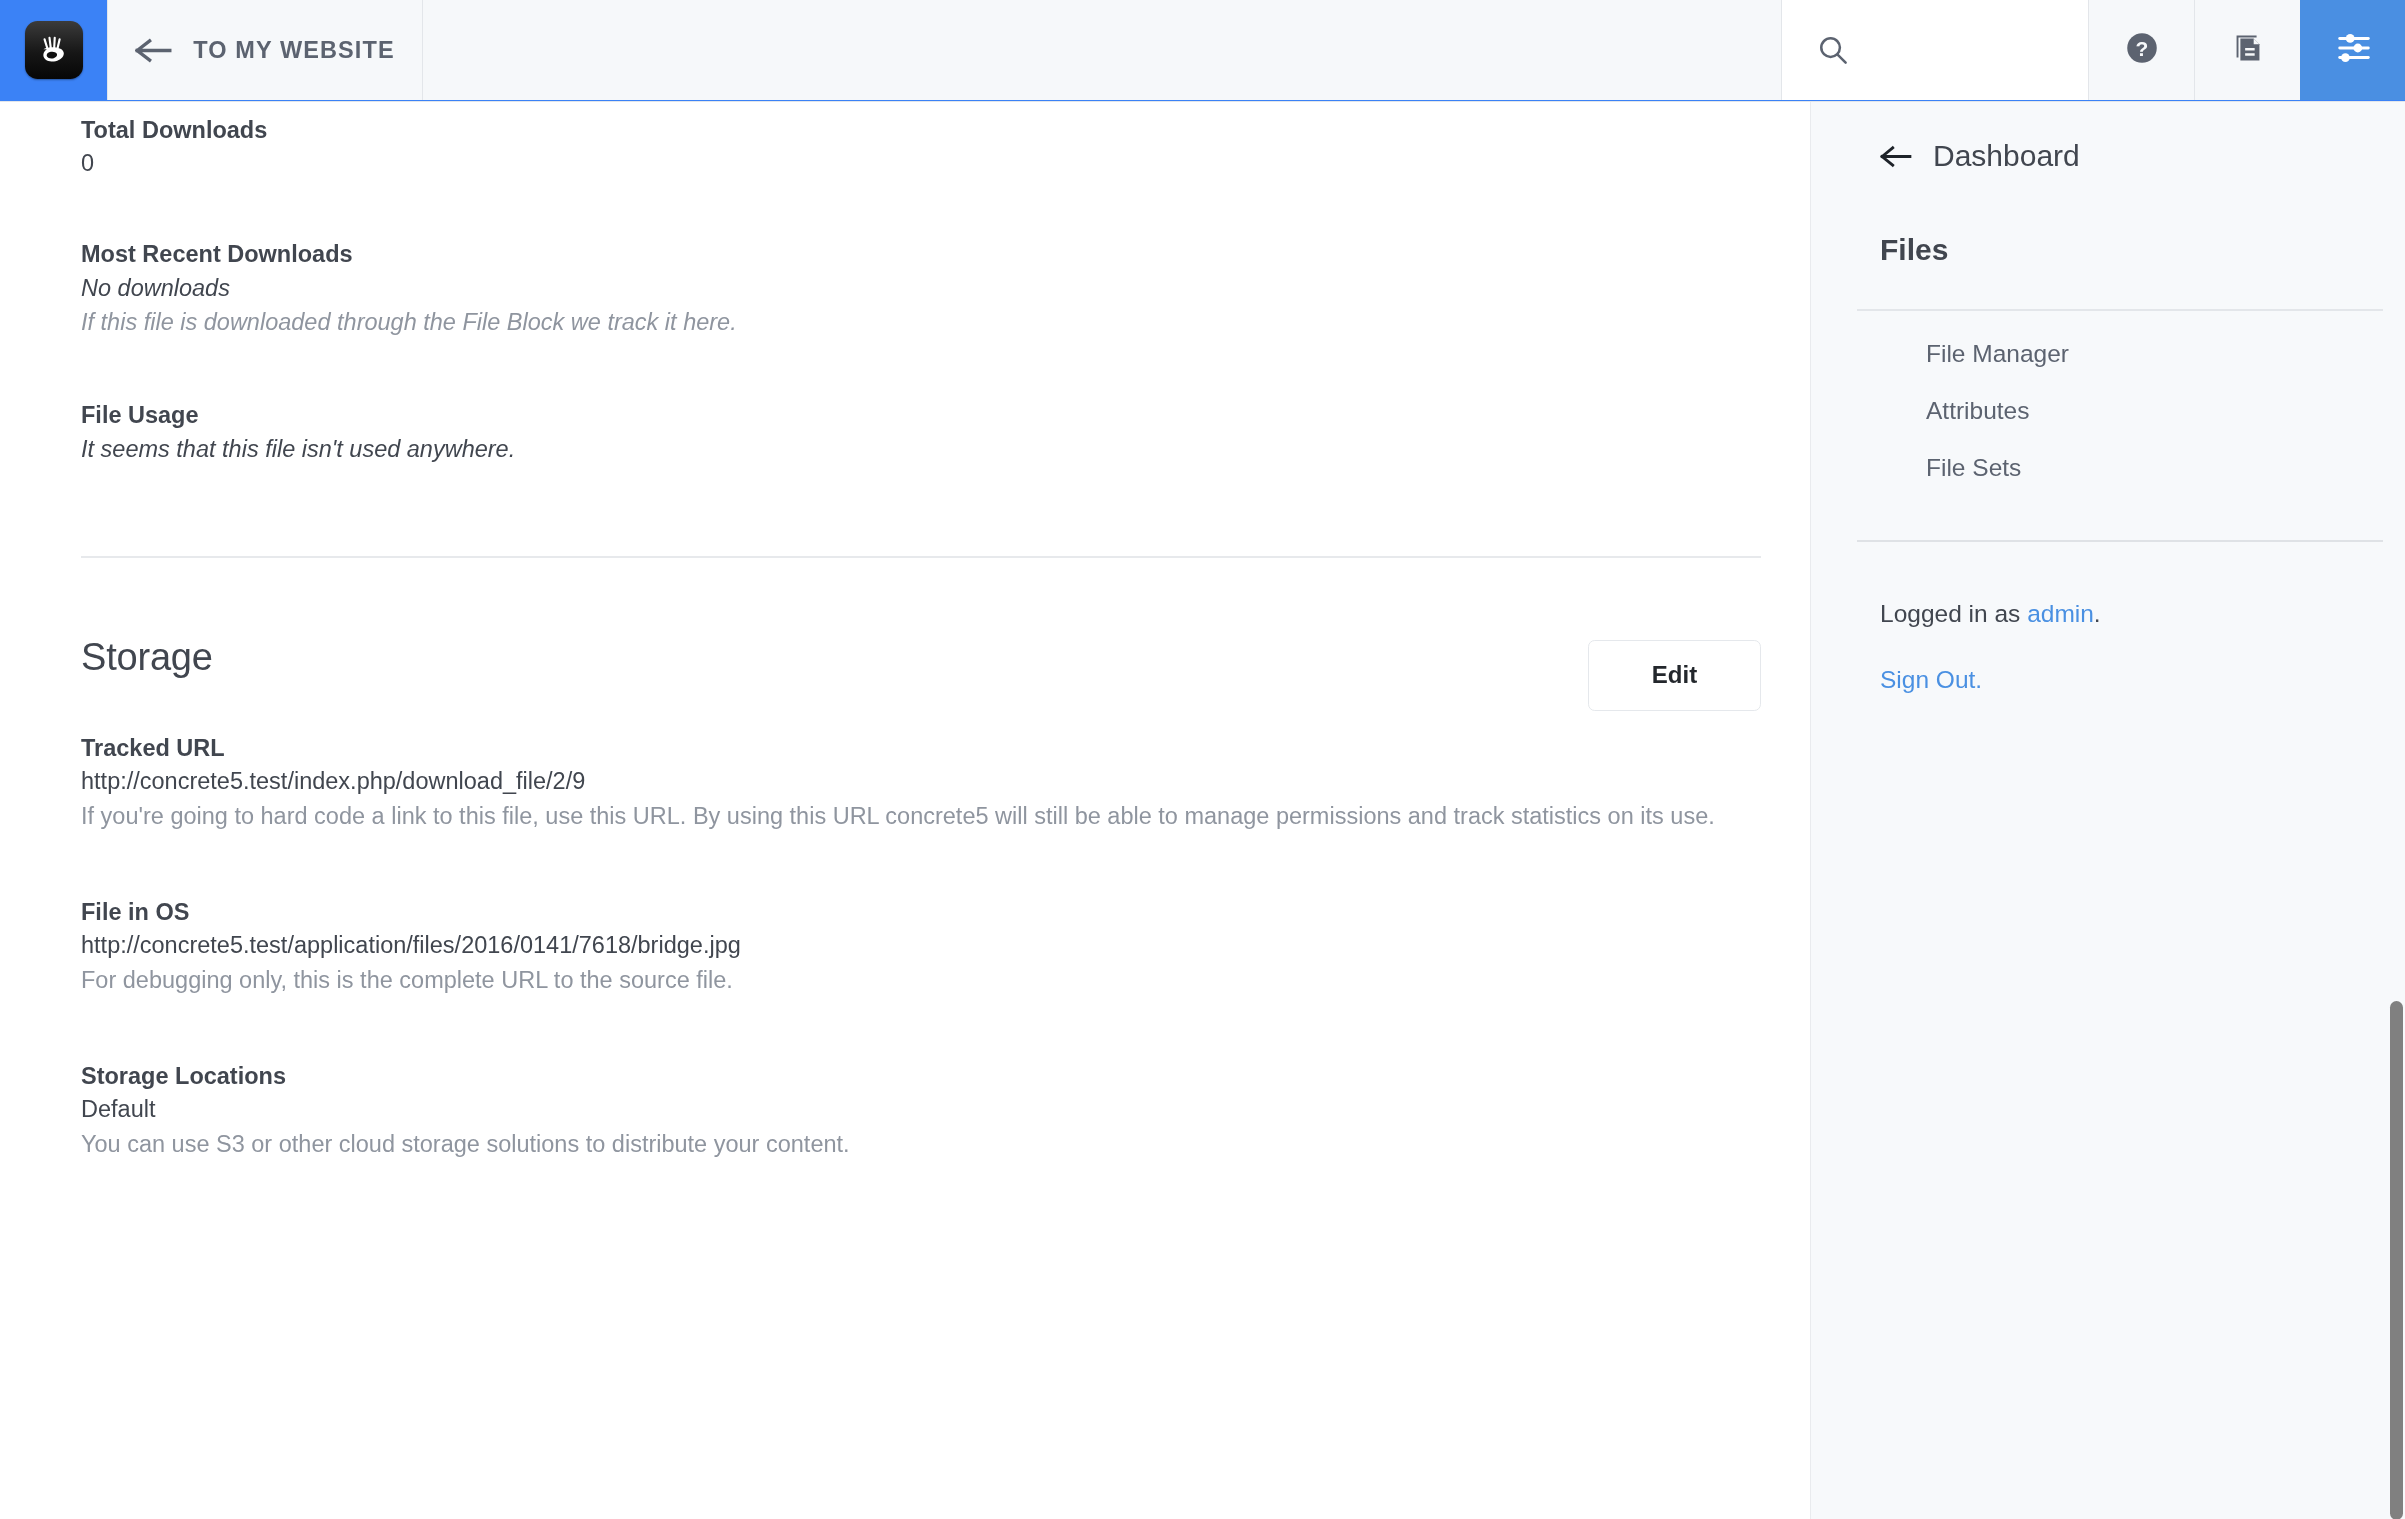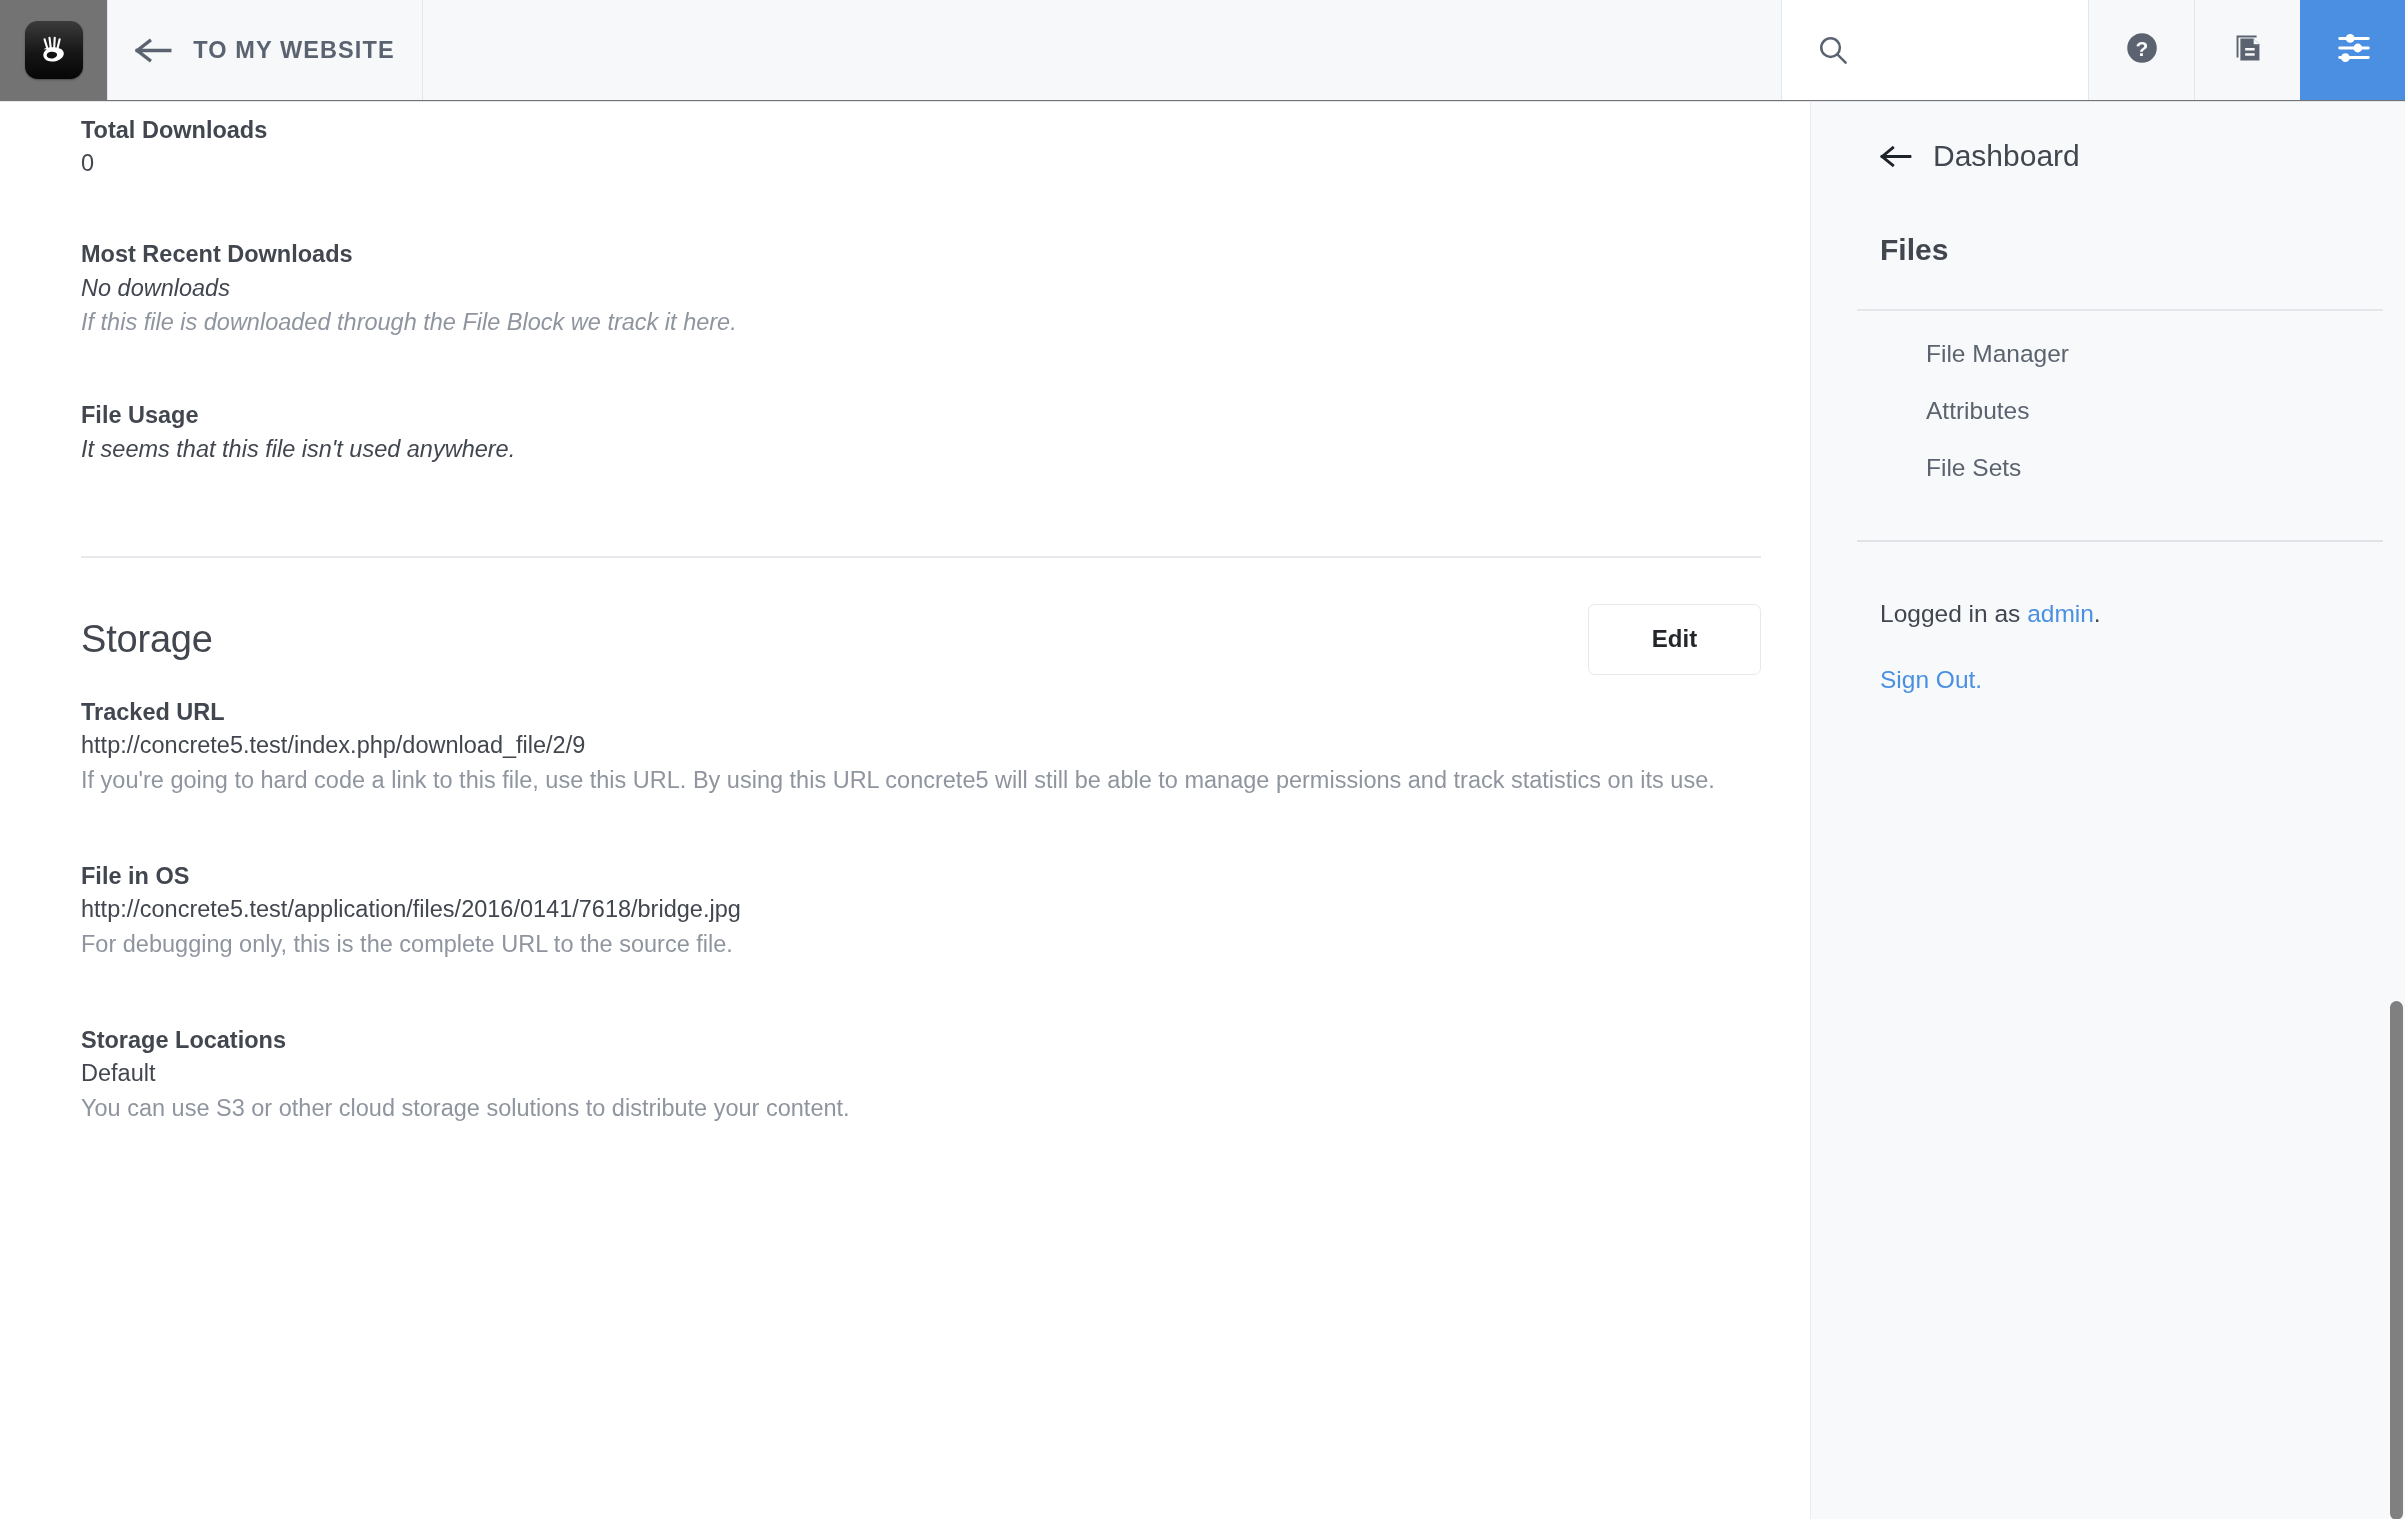--- a/index.html
+++ b/index.html
@@ -12,21 +12,21 @@
     font-family: "Liberation Sans", sans-serif;
     -webkit-font-smoothing: antialiased;
   }
 
   
   .toolbar {
     position: absolute;
     top: 0; left: 0;
     width: 2406px;
     height: 102px;
-    background: #737373;
+    background: #3b82f6;
     border-bottom: 1.9px solid #e3e6ea;
     display: flex;
     align-items: stretch;
   }
 
   .logo-cell {
     width: 108px;
     height: 100px;
     display: flex;
     align-items: center;
@@ -178,20 +178,21 @@
     width: 173px;
     height: 71px;
     background: #ffffff;
     border: 1.9px solid #e5e8ec;
     border-radius: 6.7px;
     font-family: "Liberation Sans", sans-serif;
     font-size: 24px;
     font-weight: bold;
     color: #23272c;
     cursor: pointer;
+    margin-top: 36px;
   }
 
   .sec-tracked { padding-top: 21px; }
   .sec-fileos { padding-top: 63px; }
   .sec-locs   { padding-top: 63px; }
 
   
   .sidebar {
     position: absolute;
     top: 102px;

